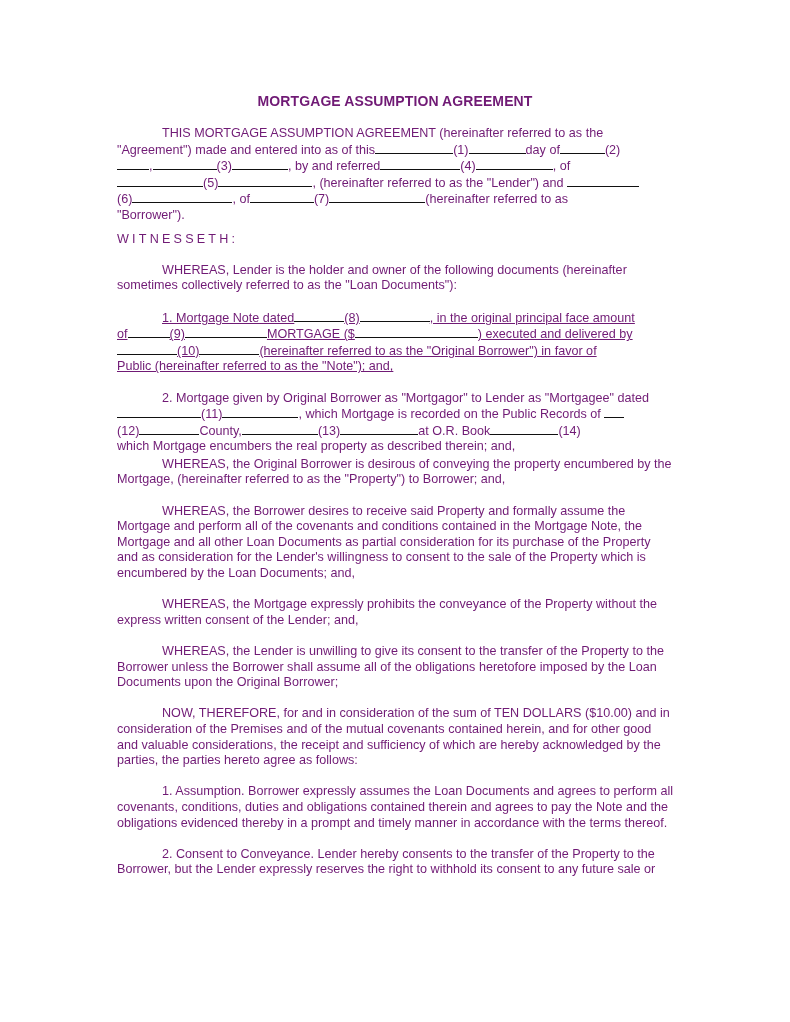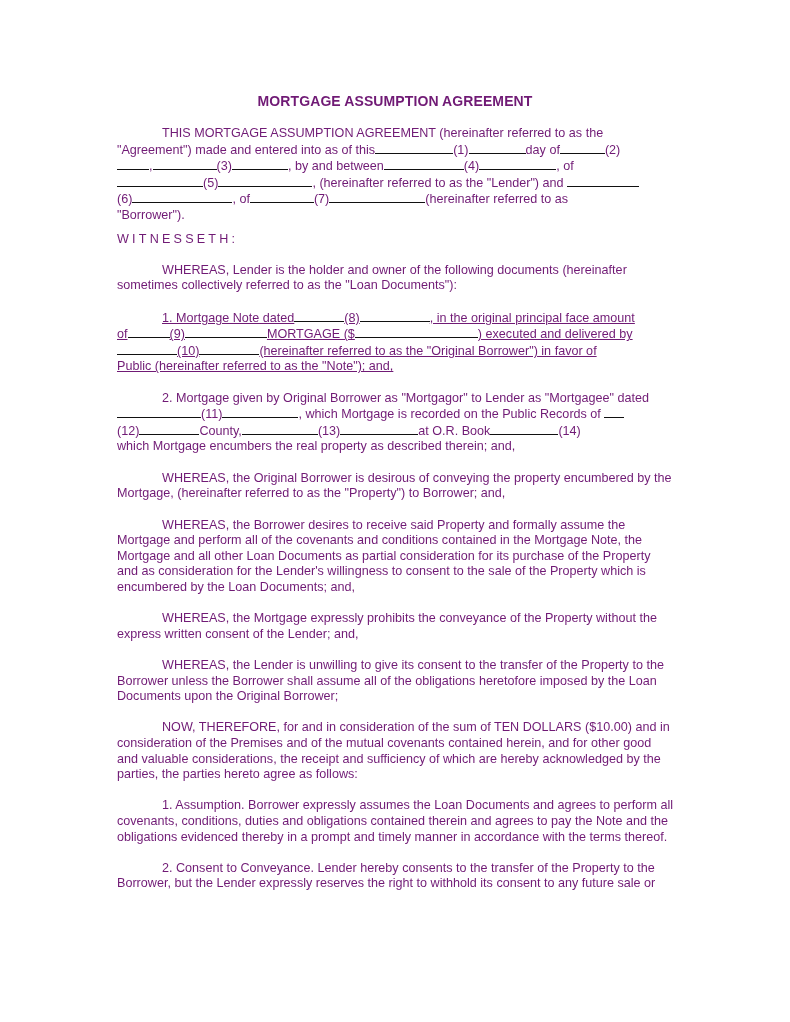--- a/index.html
+++ b/index.html
@@ -24,21 +24,21 @@
 
 <div class="page">
   <div class="title">MORTGAGE ASSUMPTION AGREEMENT</div>
 
   <div style="margin-bottom:3px;">
     <span class="line" style="padding-left:45px;">THIS MORTGAGE ASSUMPTION AGREEMENT (hereinafter referred to as the</span>
     <span class="line">
       <span>"Agreement") made and entered into as of this</span><span class="bl" style="width:78px"></span><span>(1)</span><span class="bl" style="width:57px"></span><span>day of</span><span class="bl" style="width:45px"></span><span>(2)</span>
     </span>
     <span class="line">
-      <span class="bl" style="width:32px"></span><span>,</span><span class="bl" style="width:64px"></span><span>(3)</span><span class="bl" style="width:56px"></span><span>, by and between</span><span class="bl" style="width:80px"></span><span>(4)</span><span class="bl" style="width:77px"></span><span>, of</span>
+      <span class="bl" style="width:32px"></span><span>,</span><span class="bl" style="width:64px"></span><span>(3)</span><span class="bl" style="width:56px"></span><span>, by and referred</span><span class="bl" style="width:80px"></span><span>(4)</span><span class="bl" style="width:77px"></span><span>, of</span>
     </span>
     <span class="line">
       <span class="bl" style="width:86px"></span><span>(5)</span><span class="bl" style="width:94px"></span><span>, (hereinafter referred to as the "Lender") and</span> <span class="bl" style="width:72px"></span>
     </span>
     <span class="line">
       <span>(6)</span><span class="bl" style="width:100px"></span><span>, of</span><span class="bl" style="width:64px"></span><span>(7)</span><span class="bl" style="width:96px"></span><span>(hereinafter referred to as</span>
     </span>
     <span class="line">"Borrower").</span>
   </div>
 
@@ -52,21 +52,21 @@
     </span>
     <span class="line">
       <span>of</span><span class="bl" style="width:42px"></span><span>(9)</span><span class="bl" style="width:82px"></span><span>MORTGAGE ($</span><span class="bl" style="width:123px"></span><span>) executed and delivered by</span>
     </span>
     <span class="line">
       <span class="bl" style="width:60px"></span><span>(10)</span><span class="bl" style="width:60px"></span><span>(hereinafter referred to as the "Original Borrower") in favor of</span>
     </span>
     <span class="line">Public (hereinafter referred to as the "Note"); and,</span>
   </div>
 
-  <div style="margin-bottom:16px;">
+  <div style="margin-bottom:2px;">
     <span class="line" style="padding-left:45px;">2. Mortgage given by Original Borrower as "Mortgagor" to Lender as "Mortgagee" dated</span>
     <span class="line">
       <span class="bl" style="width:84px"></span><span>(11)</span><span class="bl" style="width:76px"></span><span>, which Mortgage is recorded on the Public Records of</span> <span class="bl" style="width:20px"></span>
     </span>
     <span class="line">
       <span>(12)</span><span class="bl" style="width:60px"></span><span>County,</span><span class="bl" style="width:76px"></span><span>(13)</span><span class="bl" style="width:78px"></span><span>at O.R.  Book</span><span class="bl" style="width:68px"></span><span>(14)</span>
     </span>
     <span class="line">which Mortgage encumbers the real property as described therein; and,</span>
   </div>
 

